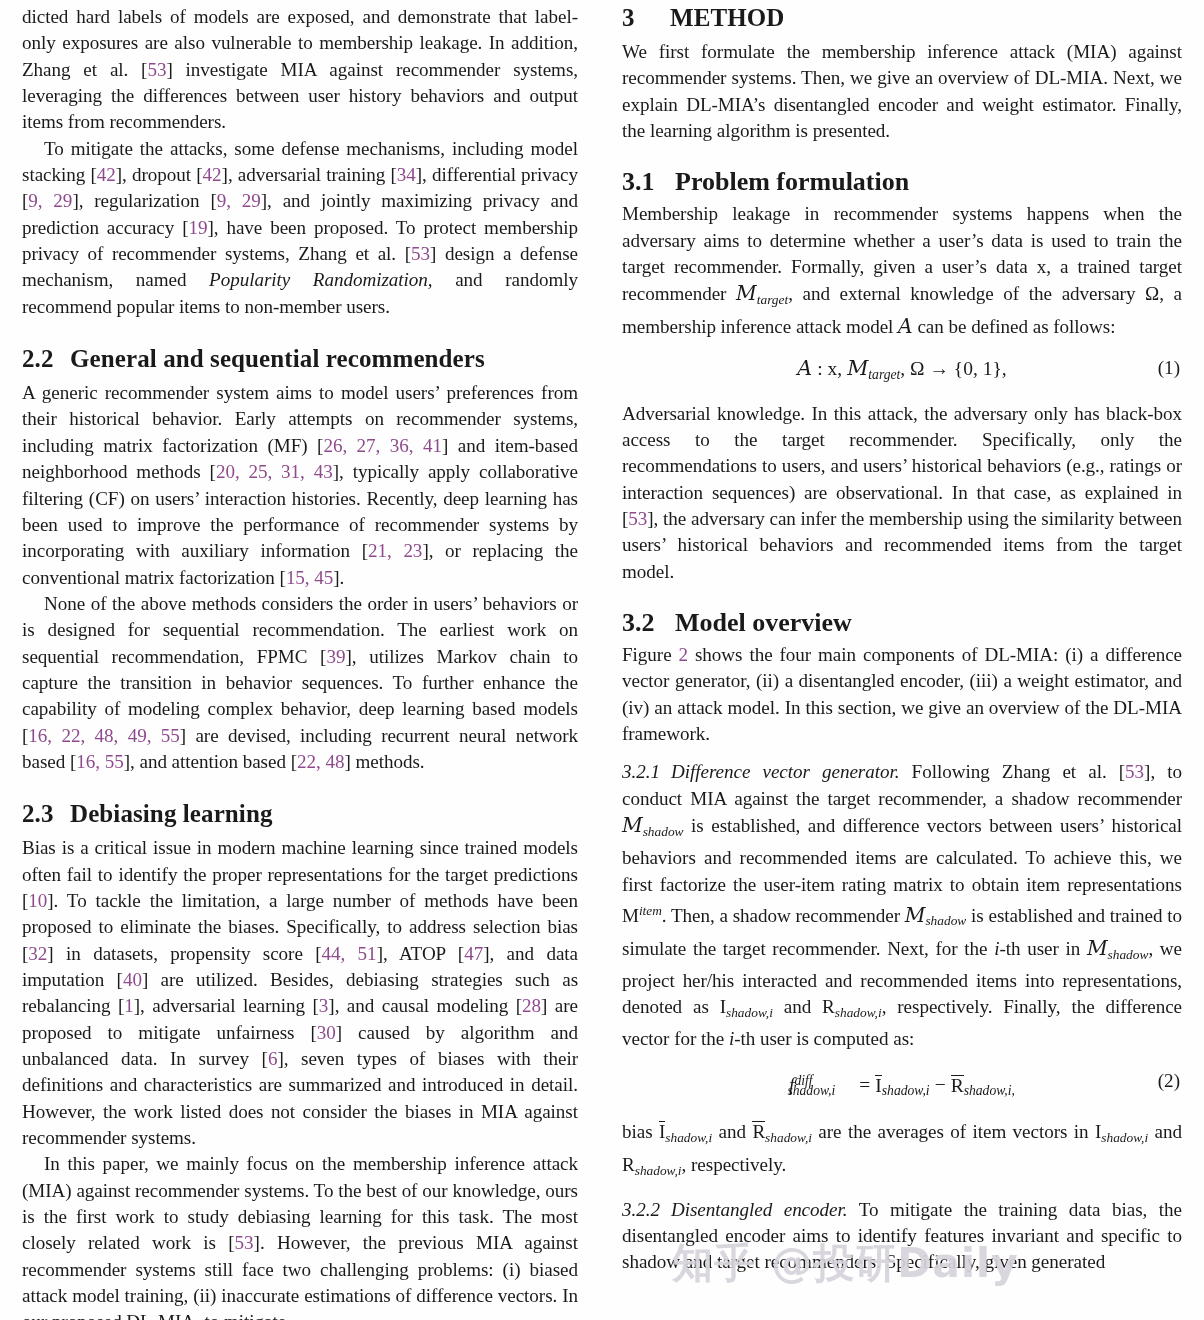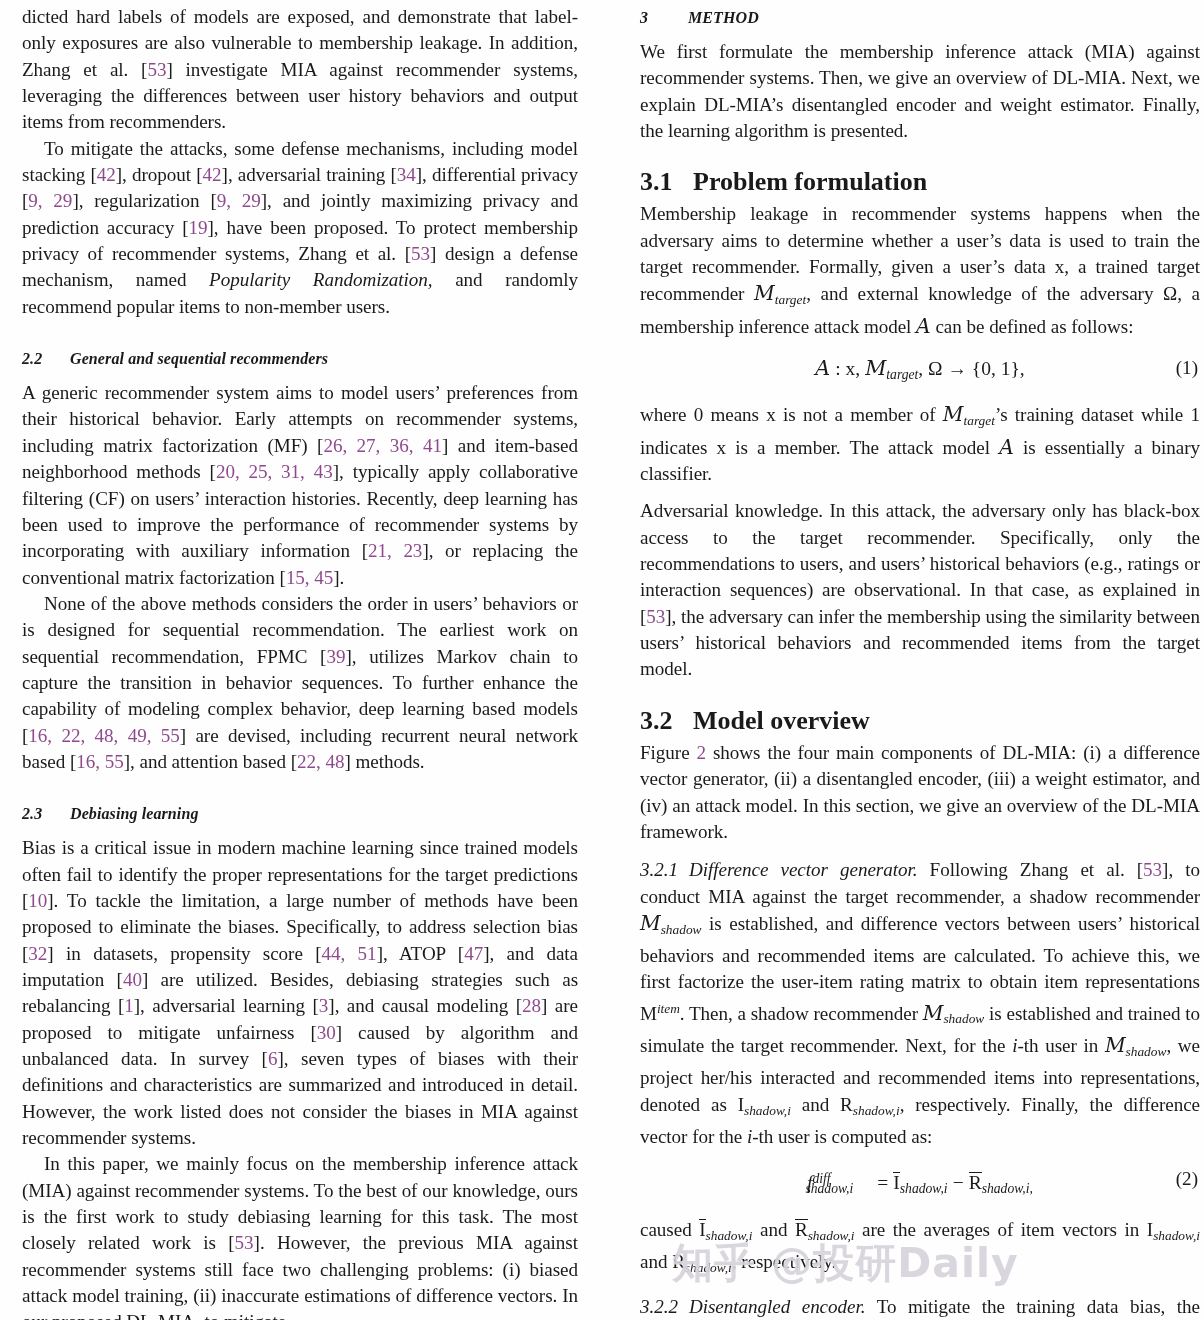--- a/index.html
+++ b/index.html
@@ -15,21 +15,21 @@
     overflow: hidden;
     position: relative;
   }
   .page {
     position: relative;
     width: 1204px;
     height: 1320px;
     box-sizing: border-box;
     padding: 4px 24px 0 22px;
     display: flex;
-    gap: 62px;
+    gap: 44px;
     background: #fefefe;
   }
   .col {
     width: 556px;
     flex: 0 0 556px;
     position: relative;
   }
   .col.right { width: 560px; flex: 0 0 560px; }
 
   p {
@@ -38,25 +38,24 @@
     line-height: 26.35px;
     text-align: justify;
     text-justify: inter-word;
     hyphens: manual;
     letter-spacing: -0.05px;
   }
   p.indent { text-indent: 22px; }
 
   h2.sec {
     margin: 25px 0 7px 0;
-    font-size: 16px;
+    font-size: 25px;
     line-height: 28px;
     font-weight: bold;
     letter-spacing: 0.1px;
-    font-style: italic;
   }
   h2.sec .num { display: inline-block; min-width: 48px; }
   h2.sec.top { margin-top: 0; }
 
   h3.subsec {
     margin: 24px 0 6px 0;
     font-size: 26px;
     line-height: 27px;
     font-weight: bold;
   }
@@ -158,36 +157,35 @@
 
     <h3 class="subsec"><span class="num">3.1</span><span>Problem formulation</span></h3>
 
     <p><span>Membership leakage in recommender systems happens when the adversary aims to determine whether a user’s data is used to train the target recommender. Formally, given a user’s data x, a trained target recommender </span><span class="cal">M</span><span class="sub">target</span><span>, and external knowledge of the adversary Ω, a membership inference attack model </span><span class="cal">A</span><span> can be defined as follows:</span></p>
 
     <div class="eq">
       <span class="cal">A</span><span class="spc"></span><span>: x,</span><span class="spc"></span><span class="cal">M</span><span class="sub">target</span><span>, Ω → {0, 1},</span>
       <span class="eqnum">(1)</span>
     </div>
 
-    <p><span>where 0 means x is not a member of </span><span class="cal">M</span><span class="sub">target</span><span>’s training dataset while 1 indicates x is a member. The attack model </span><span class="cal">A</span><span> is essentially a binary classifier.</span></p>
 
     <p style="margin-top:11px"><span class="runin">Adversarial knowledge.</span><span> In this attack, the adversary only has black-box access to the target recommender. Specifically, only the recommendations to users, and users’ historical behaviors (e.g., ratings or interaction sequences) are observational. In that case, as explained in [</span><span class="cite">53</span><span>], the adversary can infer the membership using the similarity between users’ historical behaviors and recommended items from the target model.</span></p>
 
     <h3 class="subsec"><span class="num">3.2</span><span>Model overview</span></h3>
 
     <p><span>Figure </span><span class="cite">2</span><span> shows the four main components of DL-MIA: (i) a difference vector generator, (ii) a disentangled encoder, (iii) a weight estimator, and (iv) an attack model. In this section, we give an overview of the DL-MIA framework.</span></p>
 
     <p style="margin-top:12px"><span class="para-head-num">3.2.1</span><span class="para-head-it">Difference vector generator.</span><span> Following Zhang et al. [</span><span class="cite">53</span><span>], to conduct MIA against the target recommender, a shadow recommender </span><span class="cal">M</span><span class="sub">shadow</span><span> is established, and difference vectors between users’ historical behaviors and recommended items are calculated. To achieve this, we first factorize the user-item rating matrix to obtain item representations M</span><span class="sup">item</span><span>. Then, a shadow recommender </span><span class="cal">M</span><span class="sub">shadow</span><span> is established and trained to simulate the target recommender. Next, for the </span><span class="mi">i</span><span>-th user in </span><span class="cal">M</span><span class="sub">shadow</span><span>, we project her/his interacted and recommended items into representations, denoted as I</span><span class="sub">shadow,i</span><span> and R</span><span class="sub">shadow,i</span><span>, respectively. Finally, the difference vector for the </span><span class="mi">i</span><span>-th user is computed as:</span></p>
 
     <div class="eq" style="margin-top:14px;margin-bottom:13px">
       <span class="mi">f</span><span class="sup" style="vertical-align:0.45em">diff</span><span class="sub" style="margin-left:-1.85em">shadow,i</span><span class="spc" style="width:24px"></span><span>=</span><span class="spc"></span><span class="ovl">I</span><span class="sub">shadow,i</span><span class="spc"></span><span>−</span><span class="spc"></span><span class="ovl">R</span><span class="sub">shadow,i,</span>
       <span class="eqnum">(2)</span>
     </div>
 
-    <p><span>caused </span><span class="ovl">I</span><span class="sub">shadow,i</span><span> and </span><span class="ovl">R</span><span class="sub">shadow,i</span><span> are the averages of item vectors in I</span><span class="sub">shadow,i</span><span> and R</span><span class="sub">shadow,i</span><span>, respectively.</span></p>
+    <p><span>bias </span><span class="ovl">I</span><span class="sub">shadow,i</span><span> and </span><span class="ovl">R</span><span class="sub">shadow,i</span><span> are the averages of item vectors in I</span><span class="sub">shadow,i</span><span> and R</span><span class="sub">shadow,i</span><span>, respectively.</span></p>
 
     <p style="margin-top:13px"><span class="para-head-num">3.2.2</span><span class="para-head-it">Disentangled encoder.</span><span> To mitigate the training data bias, the disentangled encoder aims to identify features invariant and specific to shadow and target recommenders. Specifically, given generated</span></p>
 
   </div>
 
   <div class="watermark">知乎 @投研Daily</div>
 
 </div>
 
 </body></html>

